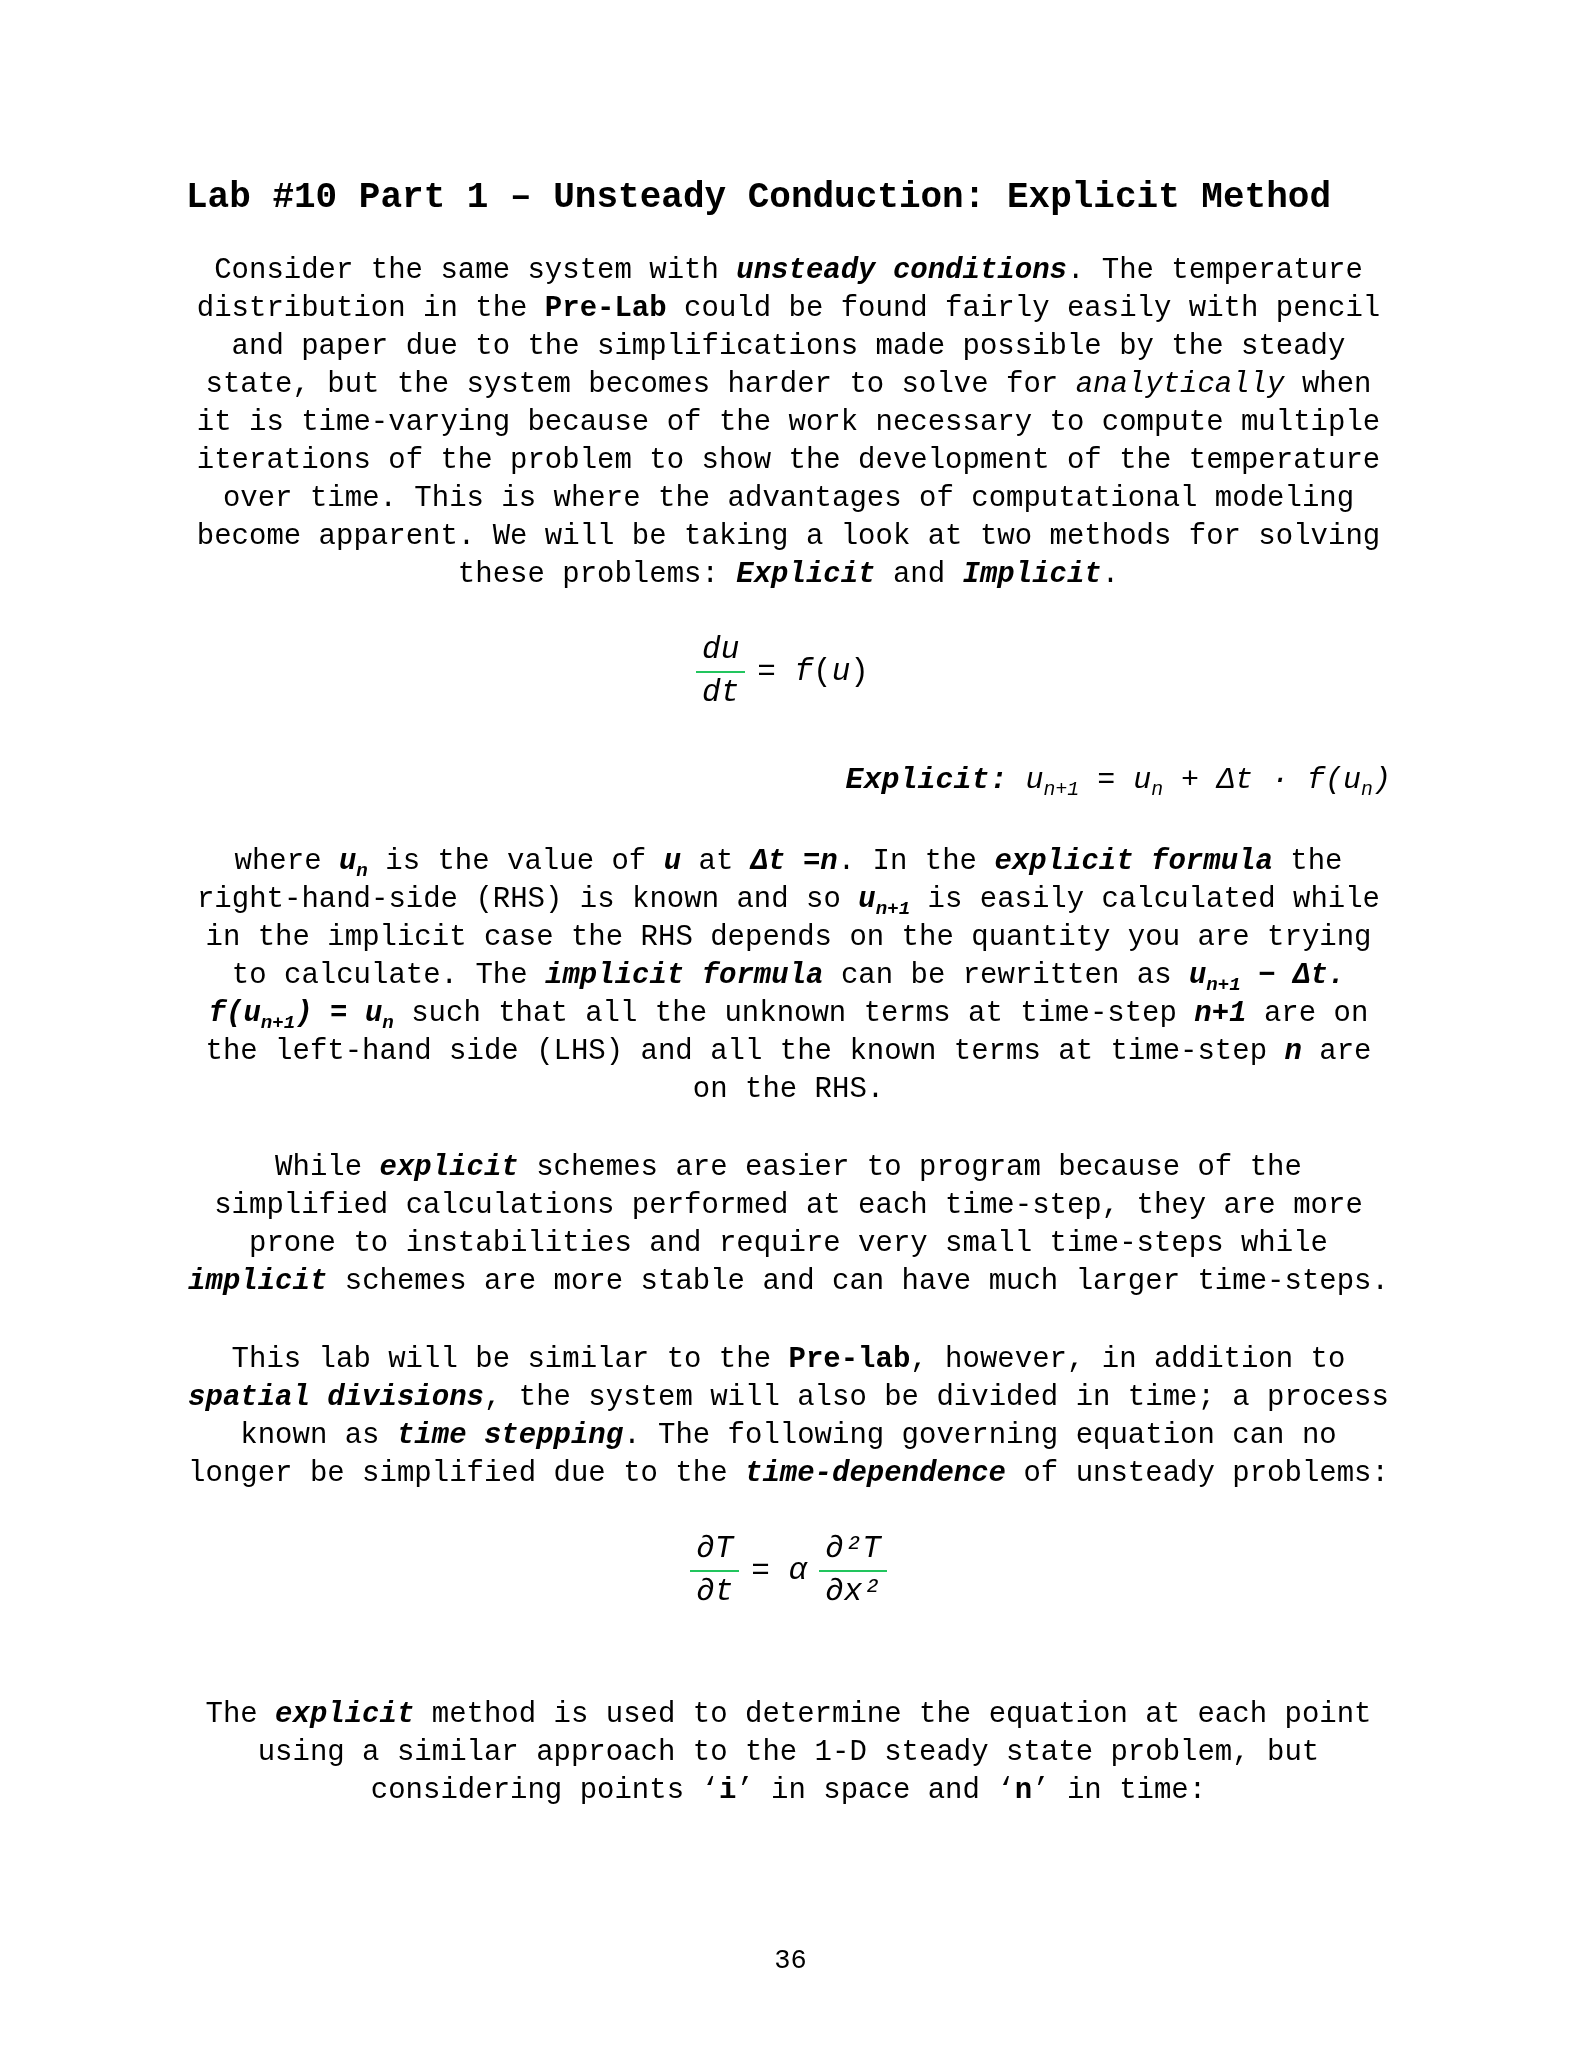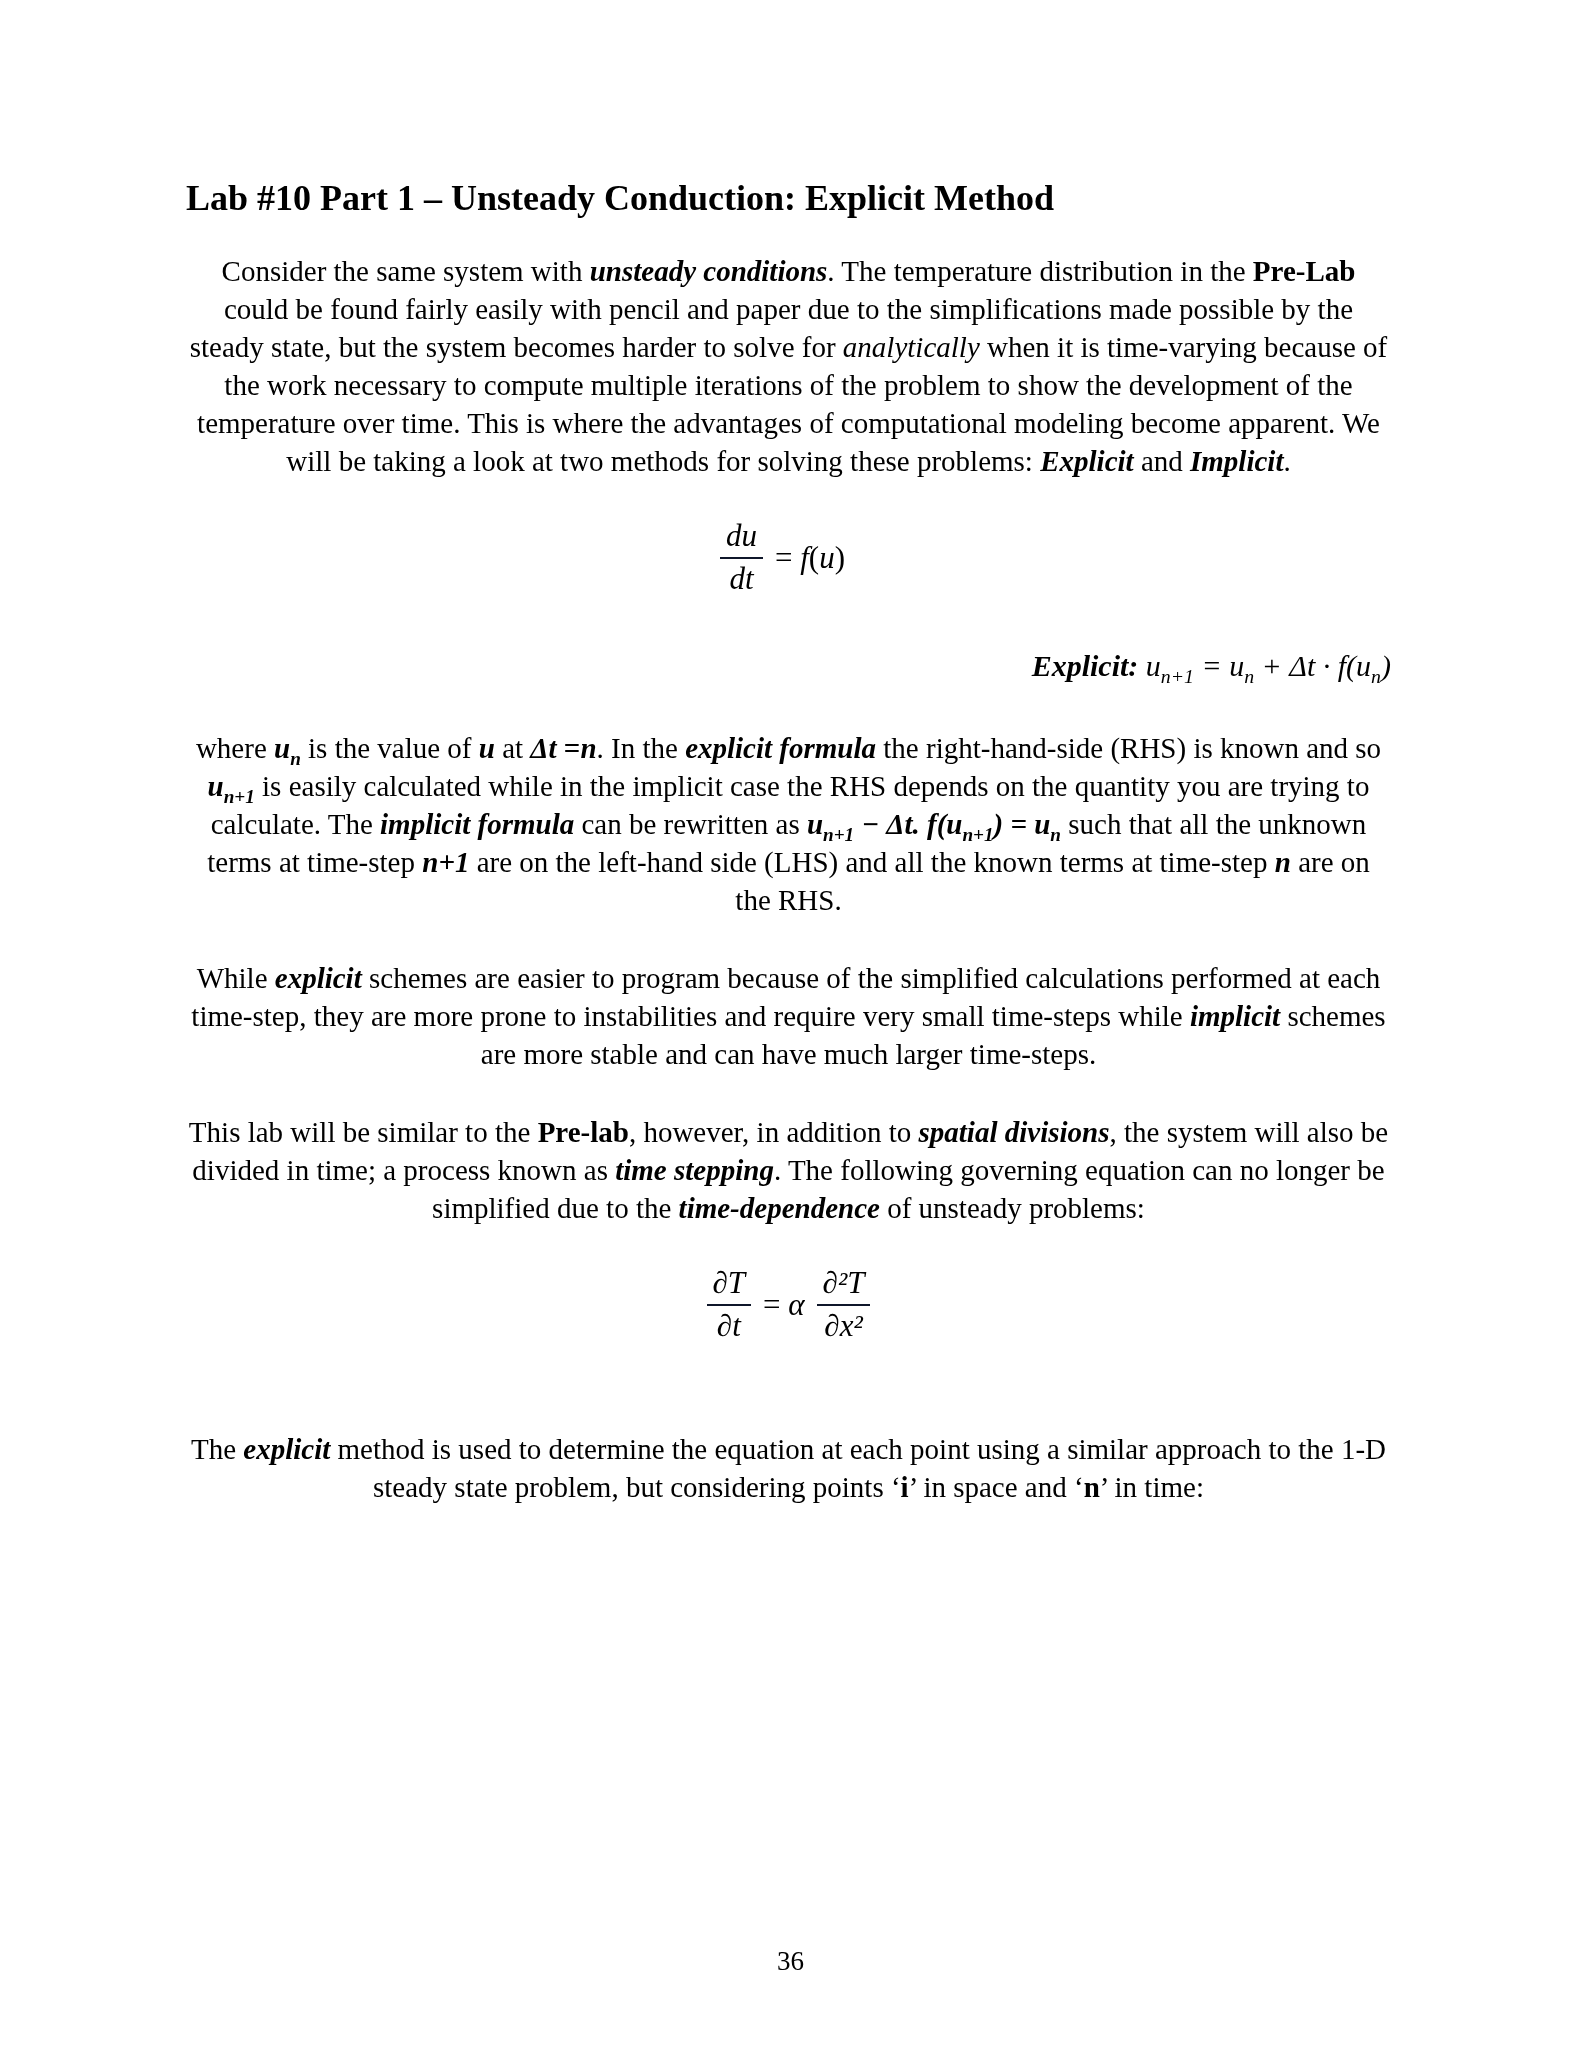--- a/index.html
+++ b/index.html
@@ -8,21 +8,21 @@
     background: #ffffff;
   }
   .page {
     position: relative;
     width: 1581px;
     height: 2046px;
     box-sizing: border-box;
     padding: 176px 190px 0 186px;
     background: #ffffff;
     color: #000000;
-    font-family: Liberation Serif, serif;
+    font-family: Liberation Mono, monospace;
     font-size: 29px;
     line-height: 38px;
     overflow: hidden;
   }
   .title {
     font-size: 36px;
     line-height: 44px;
     font-weight: 700;
     margin: 0 0 32px 0;
   }
@@ -53,21 +53,21 @@
   }
   .frac {
     display: inline-block;
     vertical-align: middle;
     text-align: center;
     font-style: italic;
     line-height: 1.05;
   }
   .frac .num {
     display: block;
-    border-bottom: 2px solid #0f172a;
+    border-bottom: 2px solid #22c55e;
     padding: 0 6px 4px 6px;
   }
   .frac .den {
     display: block;
     padding: 4px 6px 0 6px;
   }
   .mrow {
     display: inline-block;
     vertical-align: middle;
     margin: 8px 12px;

